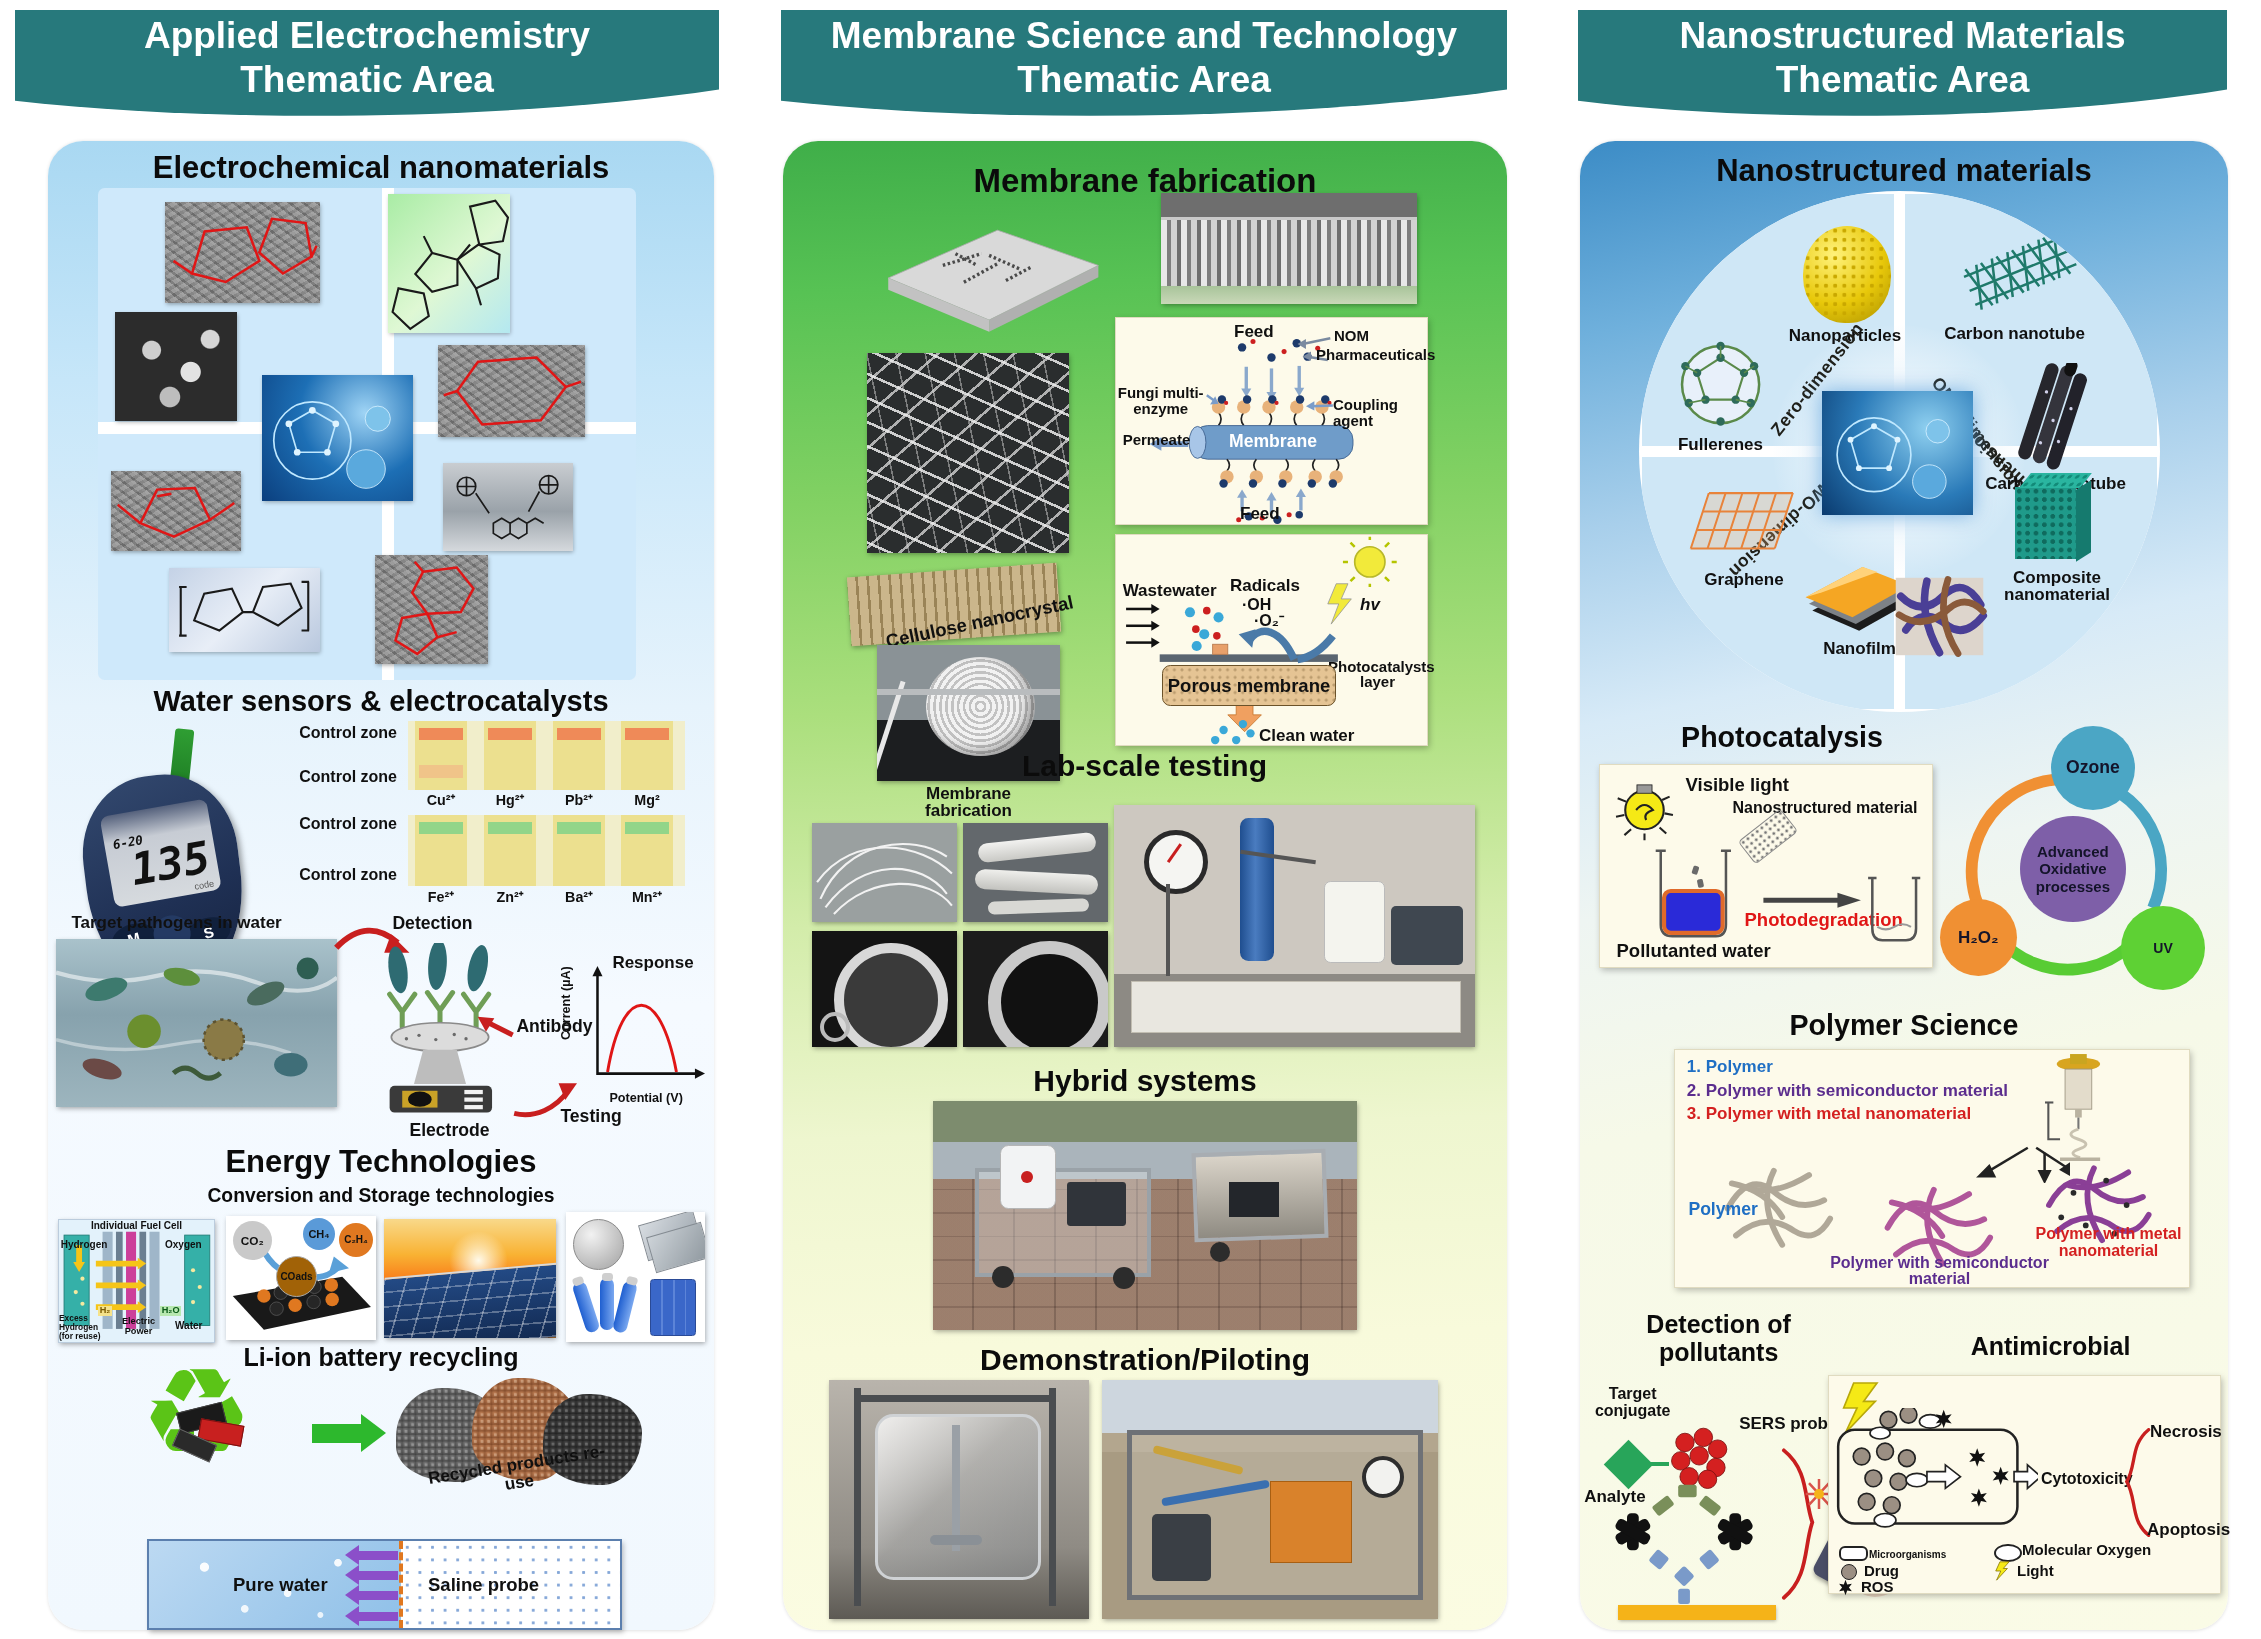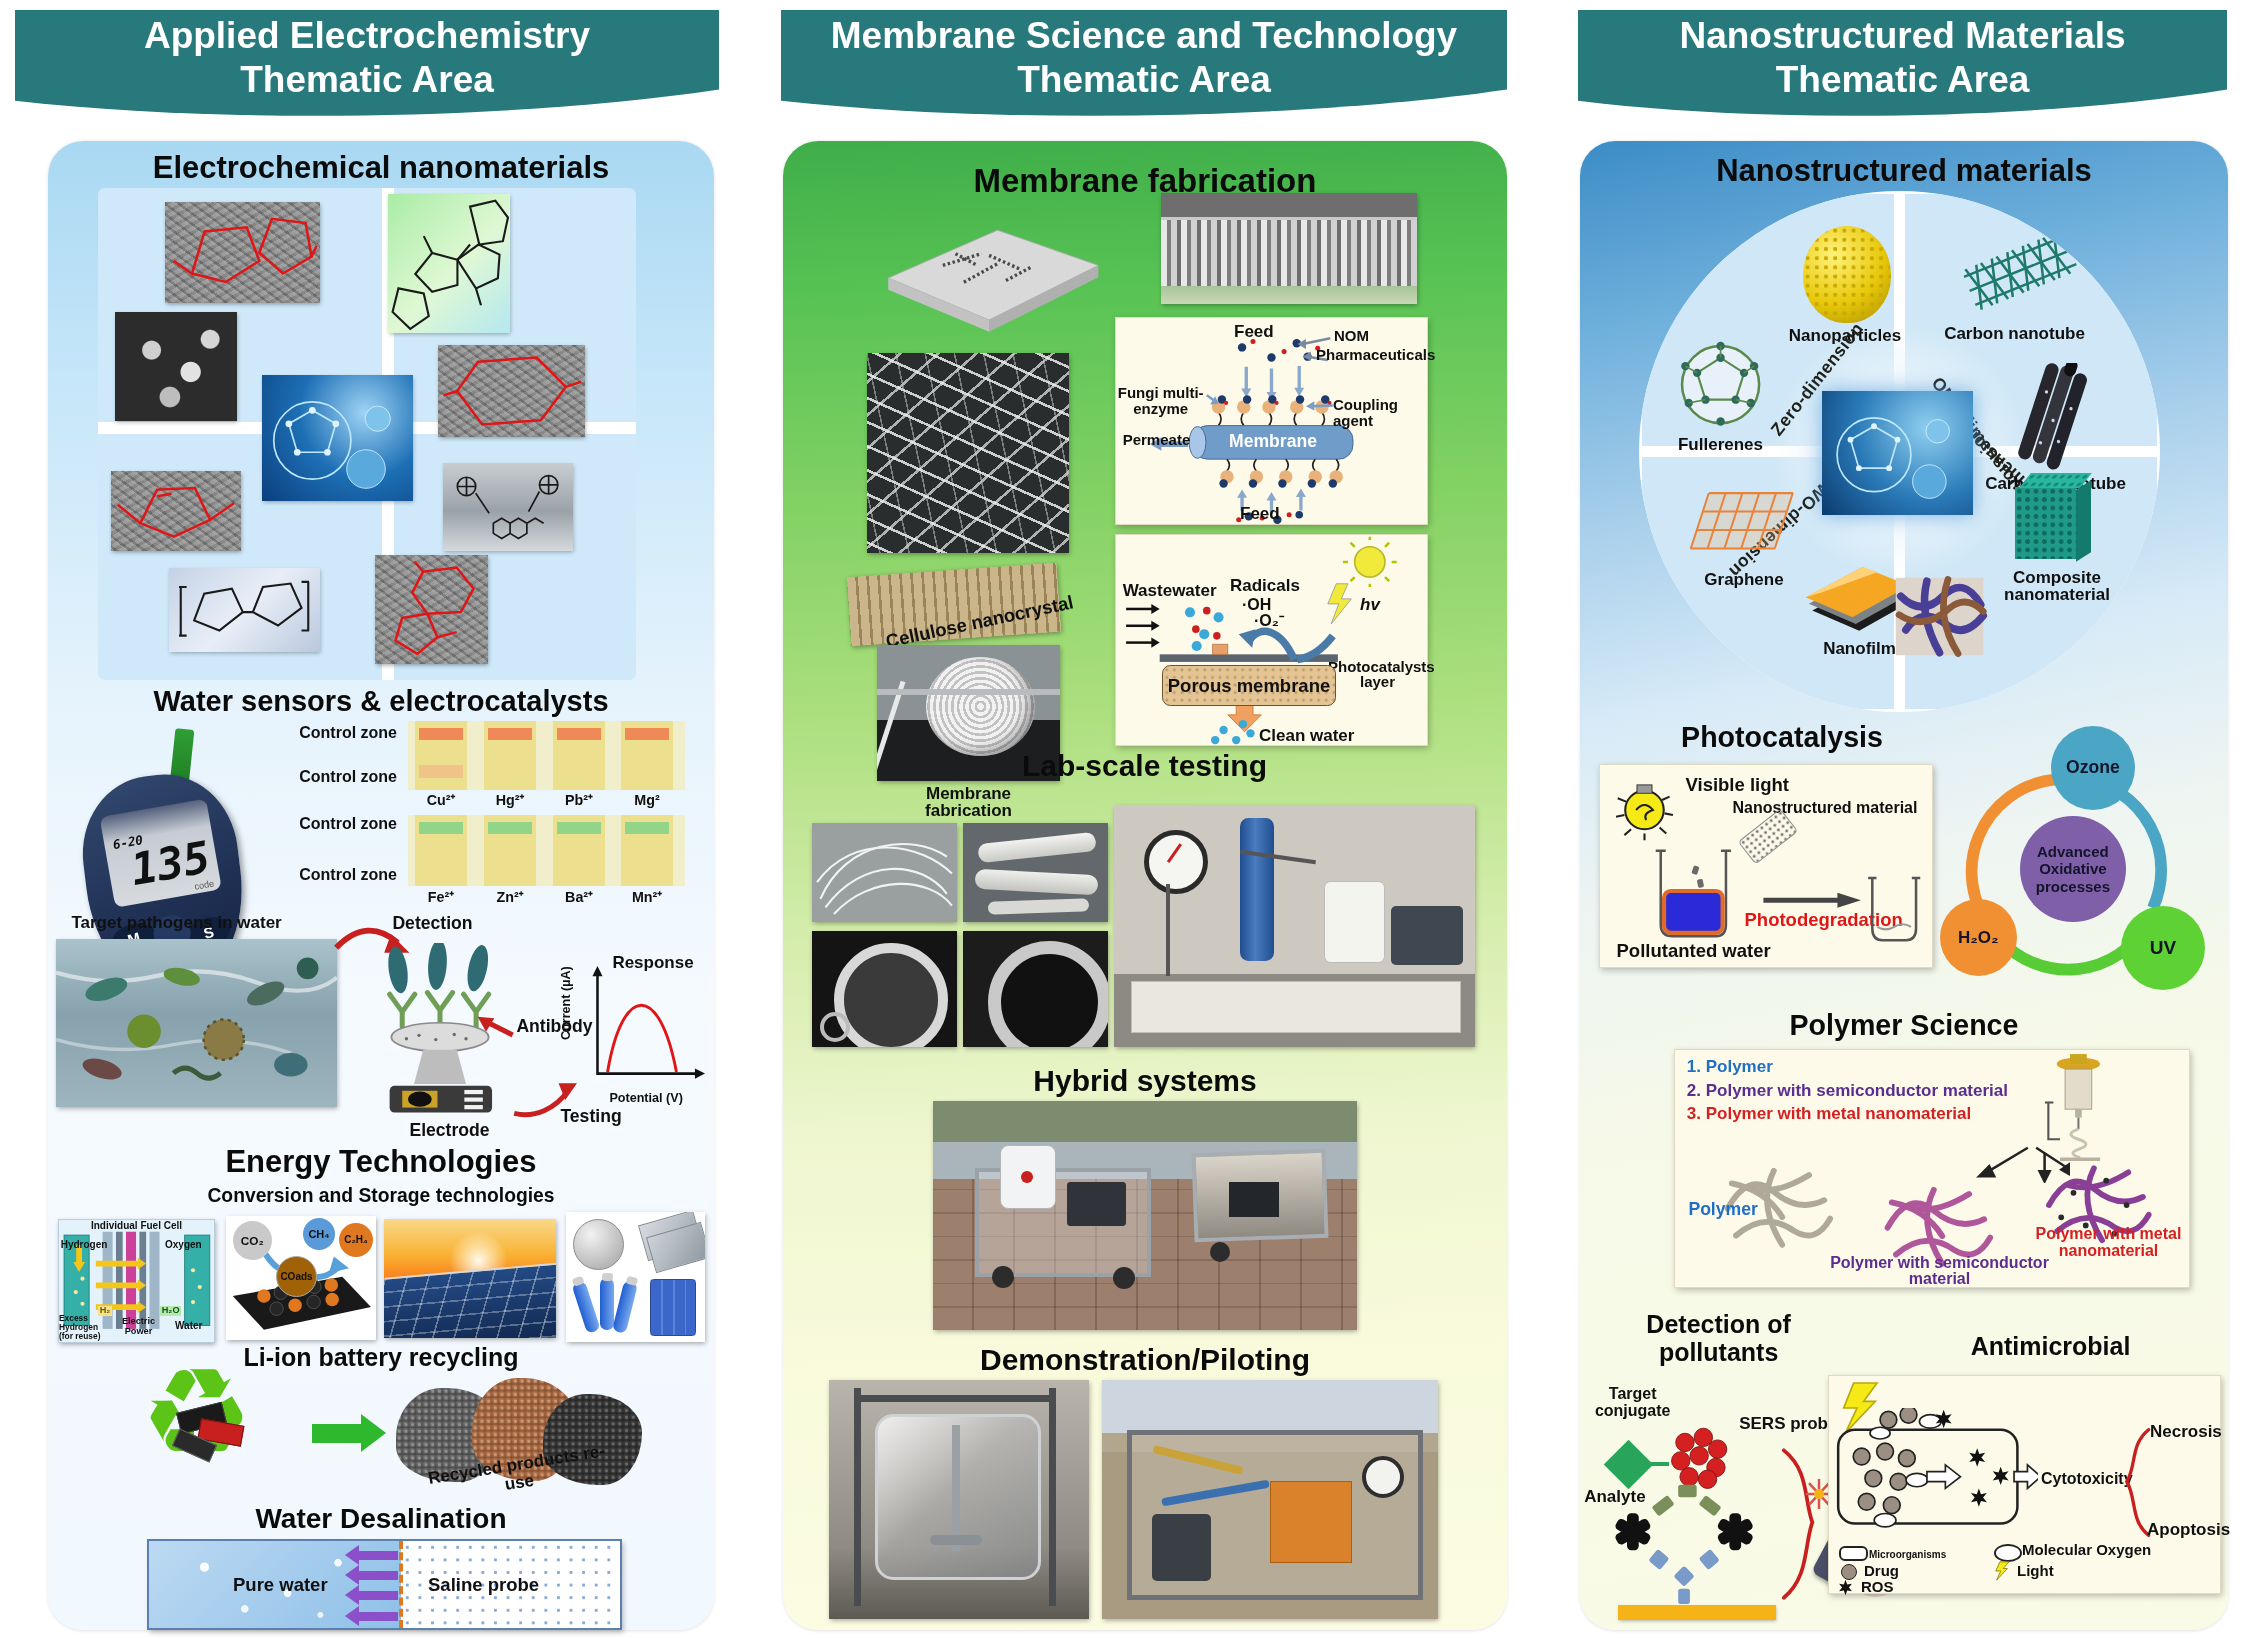--- a/index.html
+++ b/index.html
@@ -367,21 +367,20 @@
       <div class="a" style="left:101px;top:47px;width:42px;height:18.5px;background:#c8201f;border:1.7px solid #7a1212;transform:rotate(10deg)"></div>
       <div class="a" style="left:76px;top:61px;width:39px;height:17px;background:#2a2a2a;border:1.7px solid #666;transform:rotate(24deg)"></div>
       <div class="a" style="left:214px;top:49px;width:49px;height:18.5px;background:#2db82d"></div>
       <div class="a" style="left:263px;top:39px;width:0;height:0;border-top:19.3px solid transparent;border-bottom:19.3px solid transparent;border-left:25px solid #2db82d"></div>
       <div class="pile" style="left:298px;top:12.6px;width:105px;height:94px;background-color:#5c5c5c;background-image:radial-gradient(rgba(255,255,255,.25) 1.3px,transparent 1.8px),radial-gradient(circle at 40% 30%,#7a7a7a,#3c3c3c)"></div>
       <div class="pile" style="left:374px;top:3.4px;width:105px;height:103px;background-color:#a66a44;background-image:radial-gradient(rgba(255,240,220,.3) 1.3px,transparent 1.8px),radial-gradient(circle at 40% 30%,#c08056,#7a4526)"></div>
       <div class="pile" style="left:445px;top:18.5px;width:99px;height:91px;background-color:#2e2e2e;background-image:radial-gradient(rgba(255,255,255,.2) 1.3px,transparent 1.8px),radial-gradient(circle at 45% 35%,#4a4a4a,#1c1c1c)"></div>
       <span class="lbl c" style="left:319px;top:81px;width:202px;font-size:17px;transform:rotate(-9deg)">Recycled products re-use</span>
     </div>
 
-    <div class="hd" style="left:0;top:1363px;width:100%;font-size:28px">Water Desalination</div>
 
     <div class="a" style="left:99px;top:1398px;width:471px;height:87px;border:2.5px solid #5b7fae;background:#fff;box-shadow:1.7px 2.5px 5px rgba(0,0,0,.25)">
       <div class="a" style="left:0;top:0;width:252px;height:100%;background:radial-gradient(circle at 22% 30%,rgba(255,255,255,.95) 0 4.2px,transparent 5px),radial-gradient(circle at 55% 60%,rgba(255,255,255,.9) 0 3.4px,transparent 4.2px),radial-gradient(circle at 75% 25%,rgba(255,255,255,.9) 0 3.4px,transparent 4.2px),radial-gradient(circle at 38% 78%,rgba(255,255,255,.85) 0 3.4px,transparent 4.2px),radial-gradient(circle at 68% 85%,rgba(255,255,255,.8) 0 2.5px,transparent 3.4px),linear-gradient(135deg,#bcd9f2,#8fc0e8)"></div>
       <div class="a" style="left:252px;top:0;right:0;height:100%;background-image:radial-gradient(#86a8d8 1.3px,transparent 1.8px);background-size:12.6px 12.6px;background-color:#fff"></div>
       <div class="a" style="left:250px;top:0;height:100%;border-left:4.2px dashed #e07820"></div>
       <div class="parrow" style="left:210px;top:10px"></div>
       <div class="parrow" style="left:210px;top:30px"></div>
       <div class="parrow" style="left:210px;top:50px"></div>
       <div class="parrow" style="left:210px;top:71px"></div>
       <span class="lbl" style="left:84px;top:34px;font-size:18.5px">Pure water</span>
@@ -825,21 +824,21 @@
     </path></div>
 
     <div class="a" style="left:353px;top:578px;width:290px;height:286px">
       <svg class="a" style="left:21px;top:38px;width:235px;height:235px" viewBox="0 0 280 280">
         <path d="M45,205 A110,110 0 0 1 120,27" stroke="#f09033" stroke-width="14" fill="none"></path>
         <path d="M155,26 A110,110 0 0 1 237,180" stroke="#4aa6c4" stroke-width="14" fill="none"></path>
         <path d="M230,200 A110,110 0 0 1 55,218" stroke="#58cc34" stroke-width="14" fill="none"></path>
       </svg>
       <div class="aopc" style="left:118px;top:6.7px;width:84px;height:84px;background:#4ba6c5;font-size:17.6px">Ozone</div>
       <div class="aopc" style="left:6.7px;top:180px;width:77px;height:77px;background:#f09033;font-size:17px">H₂O₂</div>
-      <div class="aopc" style="left:188px;top:187px;width:84px;height:84px;background:#5ed134;font-size:19px">UV</div>
+      <div class="aopc" style="left:188px;top:187px;width:84px;height:84px;background:#5ed134;font-size:14px">UV</div>
       <div class="aopc" style="left:87px;top:97px;width:99px;height:99px;background:#7e5fa8;font-size:15px;line-height:1.15;padding:3.4px">Advanced Oxidative processes</div>
     </div>
 
     <div class="hd" style="left:0;top:869px;width:100%;font-size:28.6px">Polymer Science</div>
 
     <div class="cream" style="left:94px;top:908px;width:514px;height:237px">
       <span class="lbl" style="left:11.8px;top:8.4px;font-size:17px;color:#1f6fc4">1. Polymer</span>
       <span class="lbl" style="left:11.8px;top:32px;font-size:17px;color:#5b2d8e">2. Polymer with semiconductor material</span>
       <span class="lbl" style="left:11.8px;top:55px;font-size:17px;color:#d42020">3. Polymer with metal nanomaterial</span>
       <svg class="a" style="left:370px;top:1.7px;width:71px;height:111px" viewBox="0 0 85 132">

